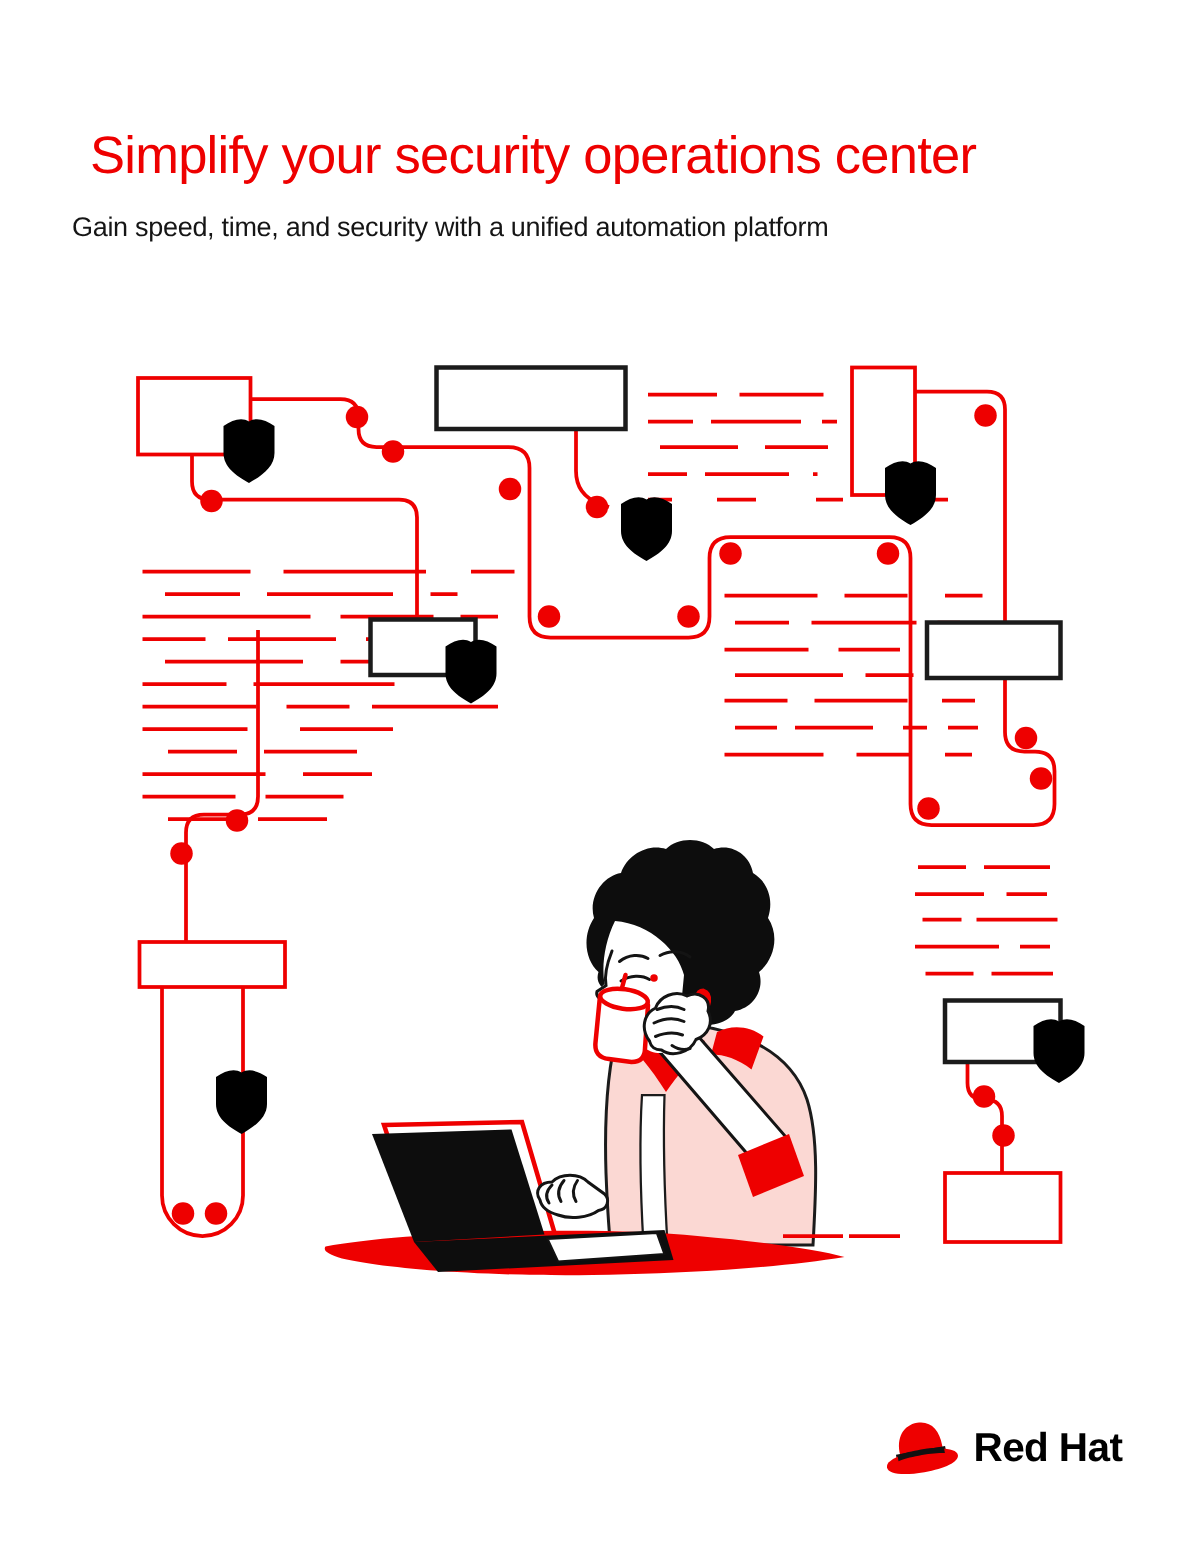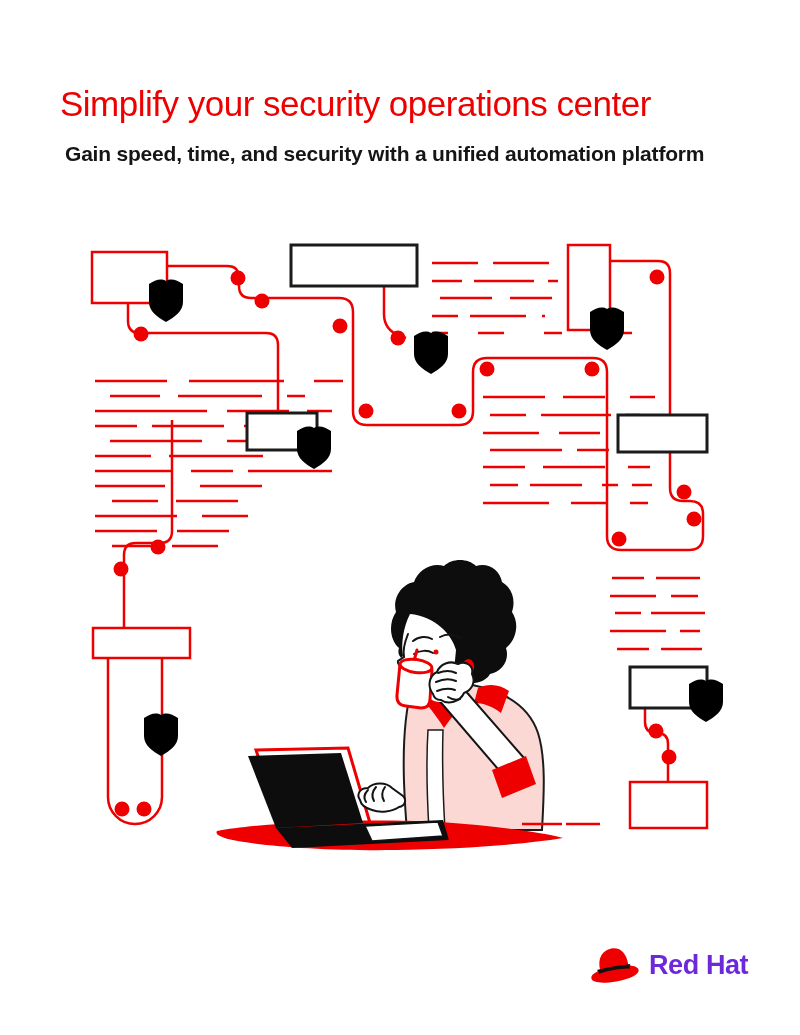--- a/index.html
+++ b/index.html
@@ -13,35 +13,35 @@
     width:800px;height:1035px;position:relative;overflow:hidden;
     background:var(--background,#fff);
     font-family:"Liberation Sans","DejaVu Sans",sans-serif;
   }
   .header{position:absolute;left:48px;top:72px;z-index:2;}
   h1.title{
     margin:12px;font-size:35px;font-weight:500;letter-spacing:-0.5px;
     color:var(--brand_red,#ee0000);line-height:1.15;
   }
   p.subtitle{
-    margin:17px 0 0 17px;font-size:21px;font-weight:700;letter-spacing:-0.2px;
+    margin:17px 0 0 0;font-size:18px;font-weight:400;letter-spacing:-0.2px;
     color:var(--ink_black,#151515);line-height:1.2;
   }
   svg.illustration{position:absolute;left:0;top:0;z-index:1;}
   
   .rl{stroke:var(--brand_red,#ee0000);stroke-width:2.5;fill:none;}
   .rrect{stroke:var(--brand_red,#ee0000);stroke-width:2.5;fill:#fff;}
   .brect{stroke:#1b1b1b;stroke-width:3;fill:#fff;}
   .dot{fill:var(--brand_red,#ee0000);}
   .dash{stroke:var(--brand_red,#ee0000);stroke-width:2.5;fill:none;}
   .ink{stroke:#141414;fill:none;stroke-width:2;stroke-linecap:round;}
   
   .logo{position:absolute;left:586px;top:941px;display:flex;align-items:center;z-index:2;}
   .logo .word{
-    font-size:27px;font-weight:700;color:#6d28d9;letter-spacing:-0.4px;margin-left:7px;
+    font-size:27px;font-weight:700;color:#000000;letter-spacing:-0.4px;margin-left:7px;
   }
 </style>
 </head>
 <body>
 
 <header class="header">
   <h1 class="title">Simplify your security operations center</h1>
   <p class="subtitle">Gain speed, time, and security with a unified automation platform</p>
 </header>
 

